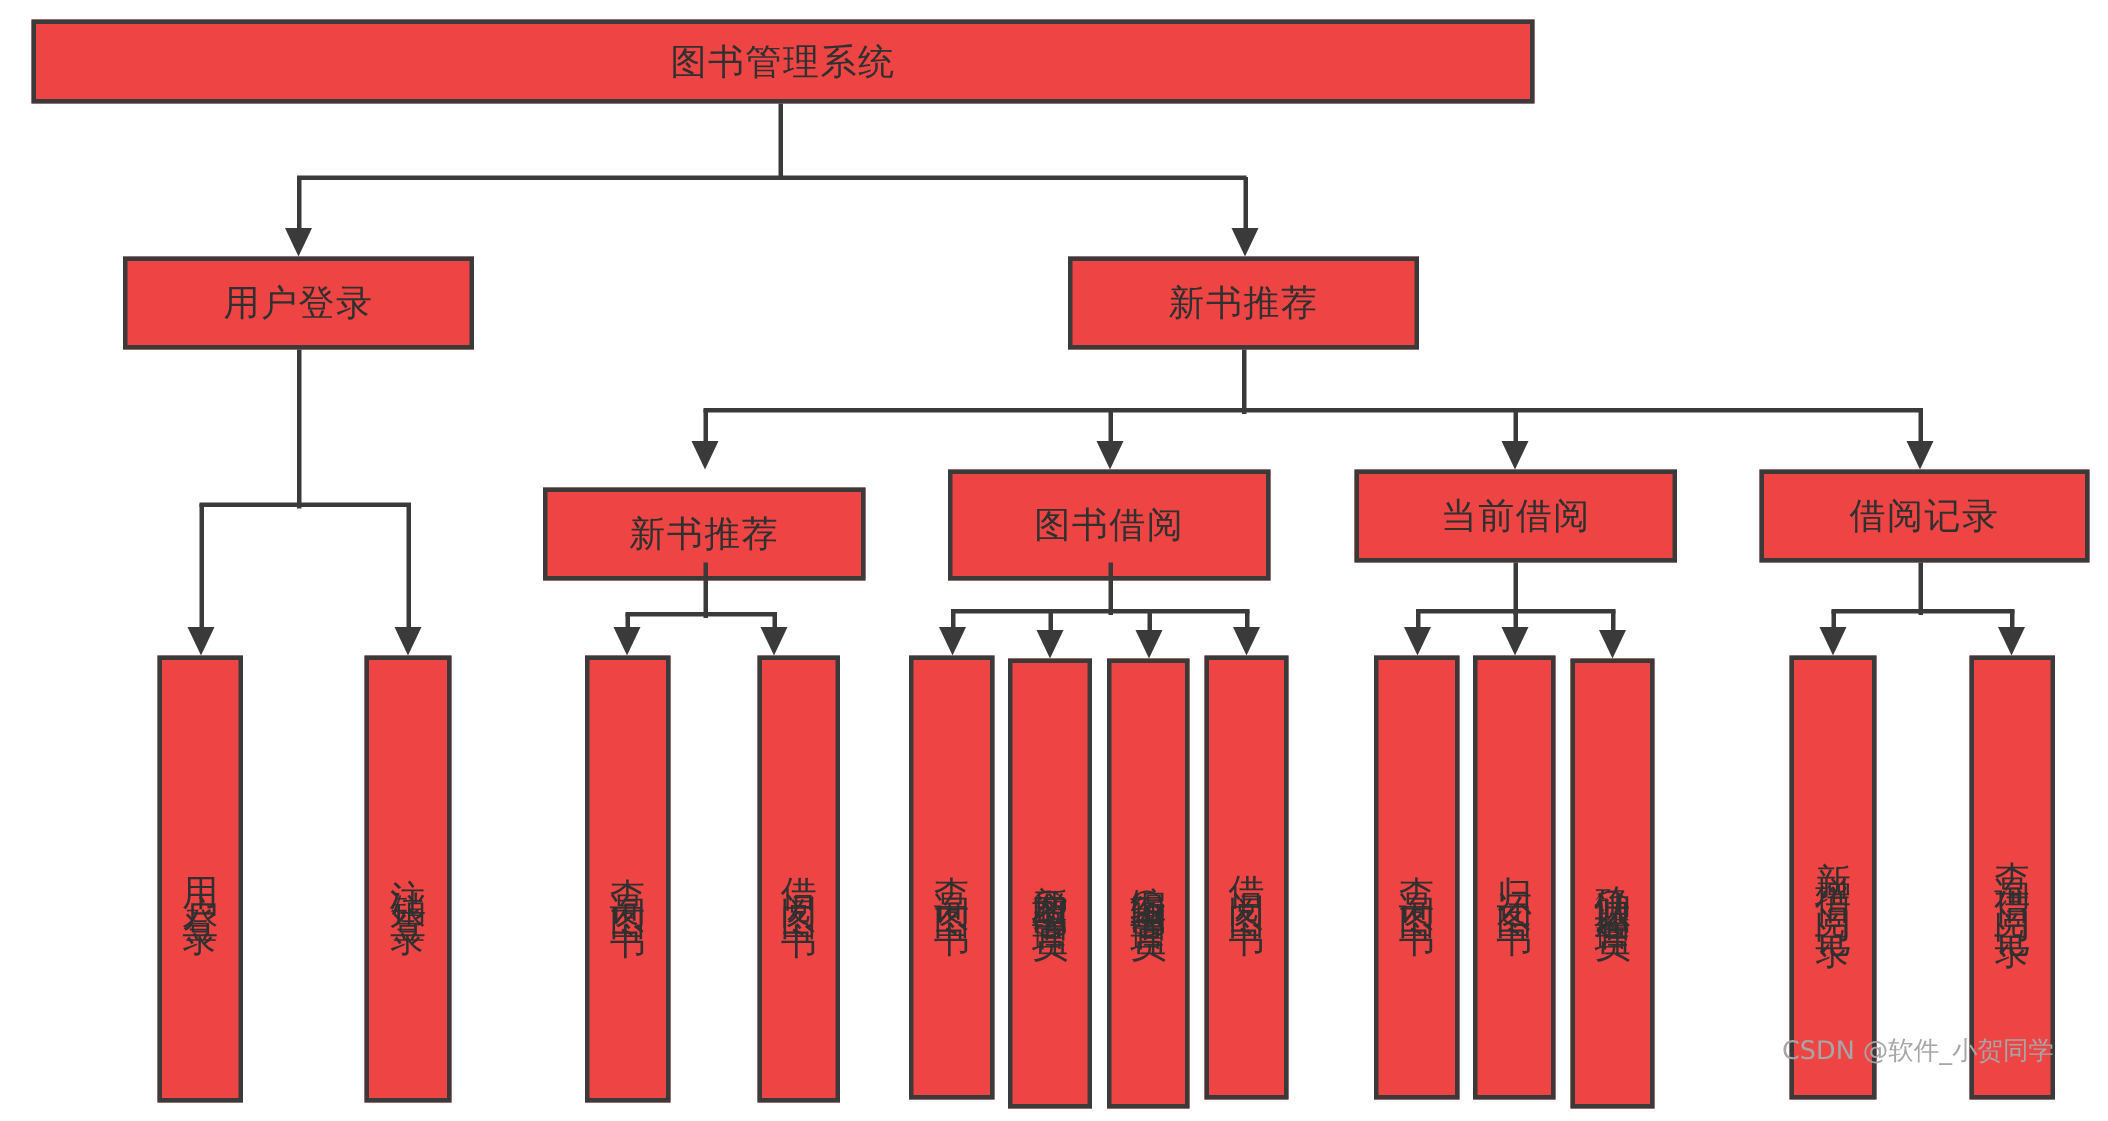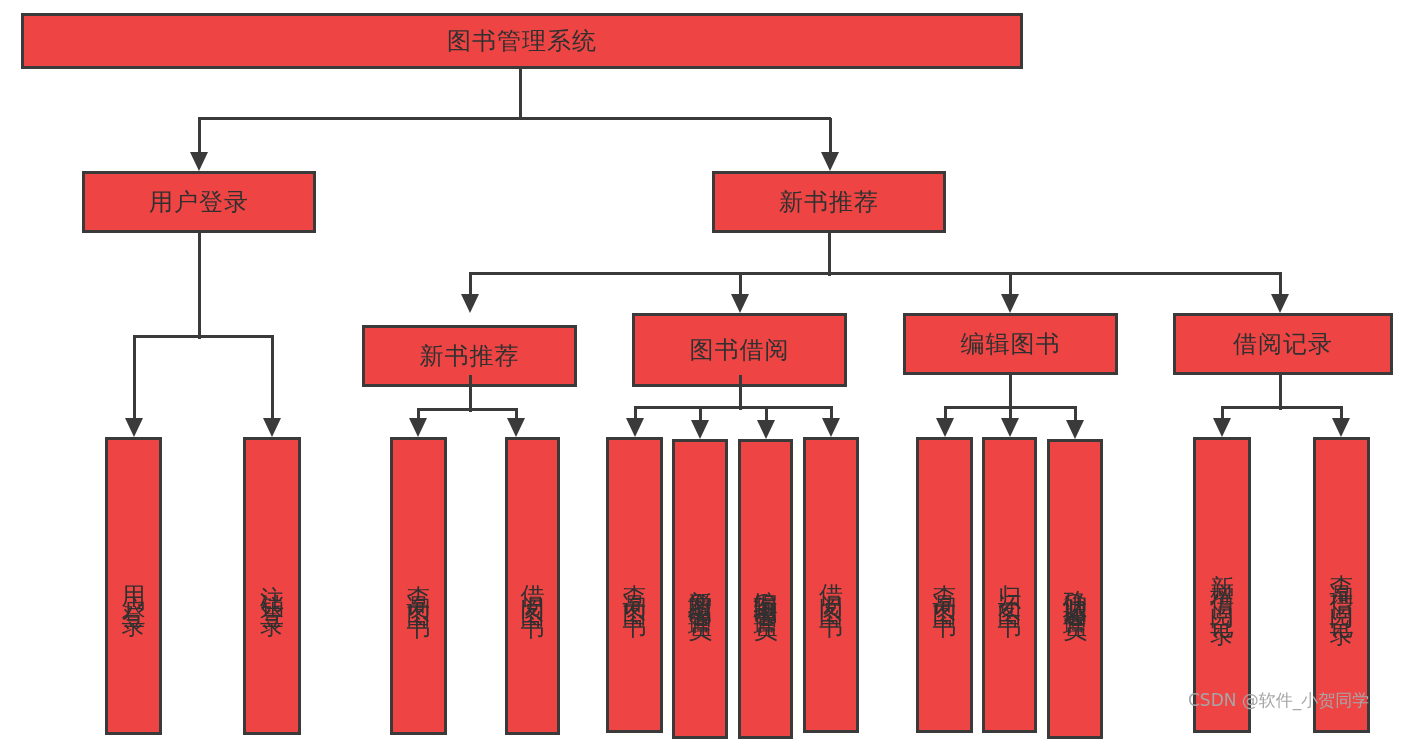--- a/index.html
+++ b/index.html
@@ -64,21 +64,21 @@
 </head>
 <body>
 
 <div id="stage">
   <div id="nodes-layer">
       <div class="node h" style="left: 21px; top: 13px; width: 1002px; height: 56px;">图书管理系统</div>
       <div class="node h" style="left: 82px; top: 171px; width: 234px; height: 62px;">用户登录</div>
       <div class="node h" style="left: 712px; top: 171px; width: 234px; height: 62px;">新书推荐</div>
       <div class="node h" style="left: 362px; top: 325px; width: 215px; height: 62px;">新书推荐</div>
       <div class="node h" style="left: 632px; top: 313px; width: 215px; height: 74px;">图书借阅</div>
-      <div class="node h" style="left: 903px; top: 313px; width: 215px; height: 62px;">编辑图书</div>
+      <div class="node h" style="left: 903px; top: 313px; width: 215px; height: 62px;">当前借阅</div>
       <div class="node h" style="left: 1173px; top: 313px; width: 220px; height: 62px;">借阅记录</div>
       <div class="node v" style="left: 105px; top: 437px; width: 57px; height: 298px; letter-spacing: 10px;">用户登录</div>
       <div class="node v" style="left: 243px; top: 437px; width: 58px; height: 298px; letter-spacing: 10px;">注销登录</div>
       <div class="node v" style="left: 390px; top: 437px; width: 57px; height: 298px; letter-spacing: 10px;">查询图书</div>
       <div class="node v" style="left: 505px; top: 437px; width: 55px; height: 298px; letter-spacing: 10px;">借阅图书</div>
       <div class="node v" style="left: 606px; top: 437px; width: 57px; height: 296px; letter-spacing: 10px;">查询图书</div>
       <div class="node v" style="left: 672px; top: 439px; width: 56px; height: 300px; letter-spacing: 4px;">新增图书（管理员）</div>
       <div class="node v" style="left: 738px; top: 439px; width: 55px; height: 300px; letter-spacing: 4px;">编辑图书（管理员）</div>
       <div class="node v" style="left: 803px; top: 437px; width: 56px; height: 296px; letter-spacing: 10px;">借阅图书</div>
       <div class="node v" style="left: 916px; top: 437px; width: 57px; height: 296px; letter-spacing: 10px;">查询图书</div>

